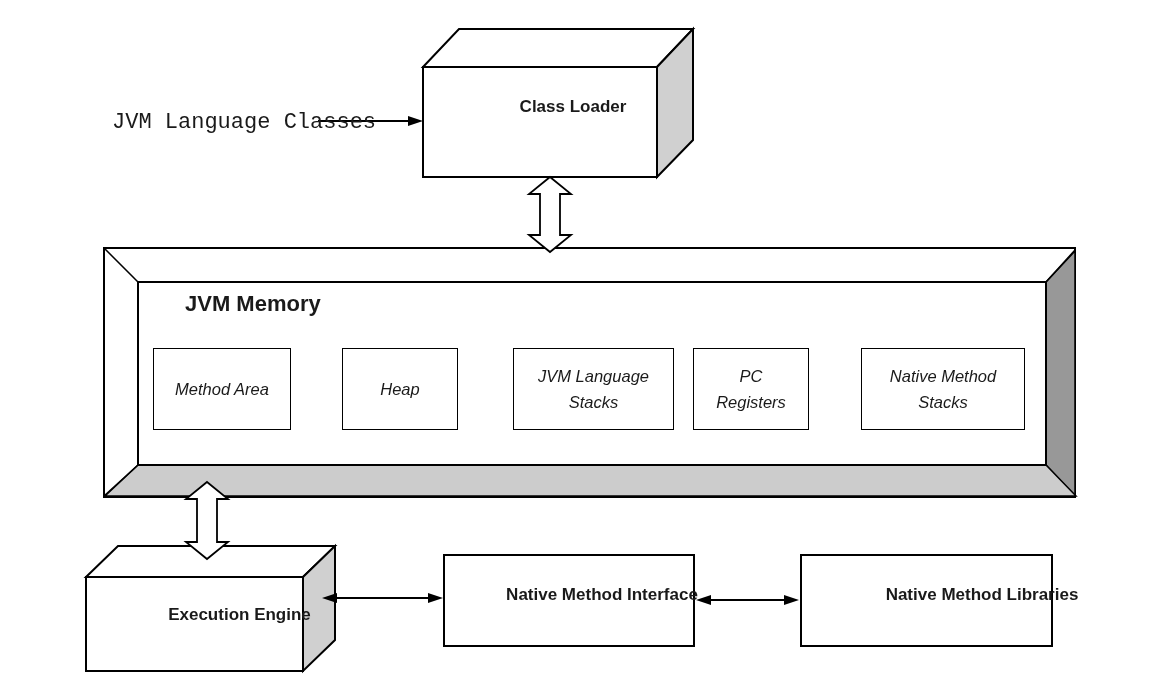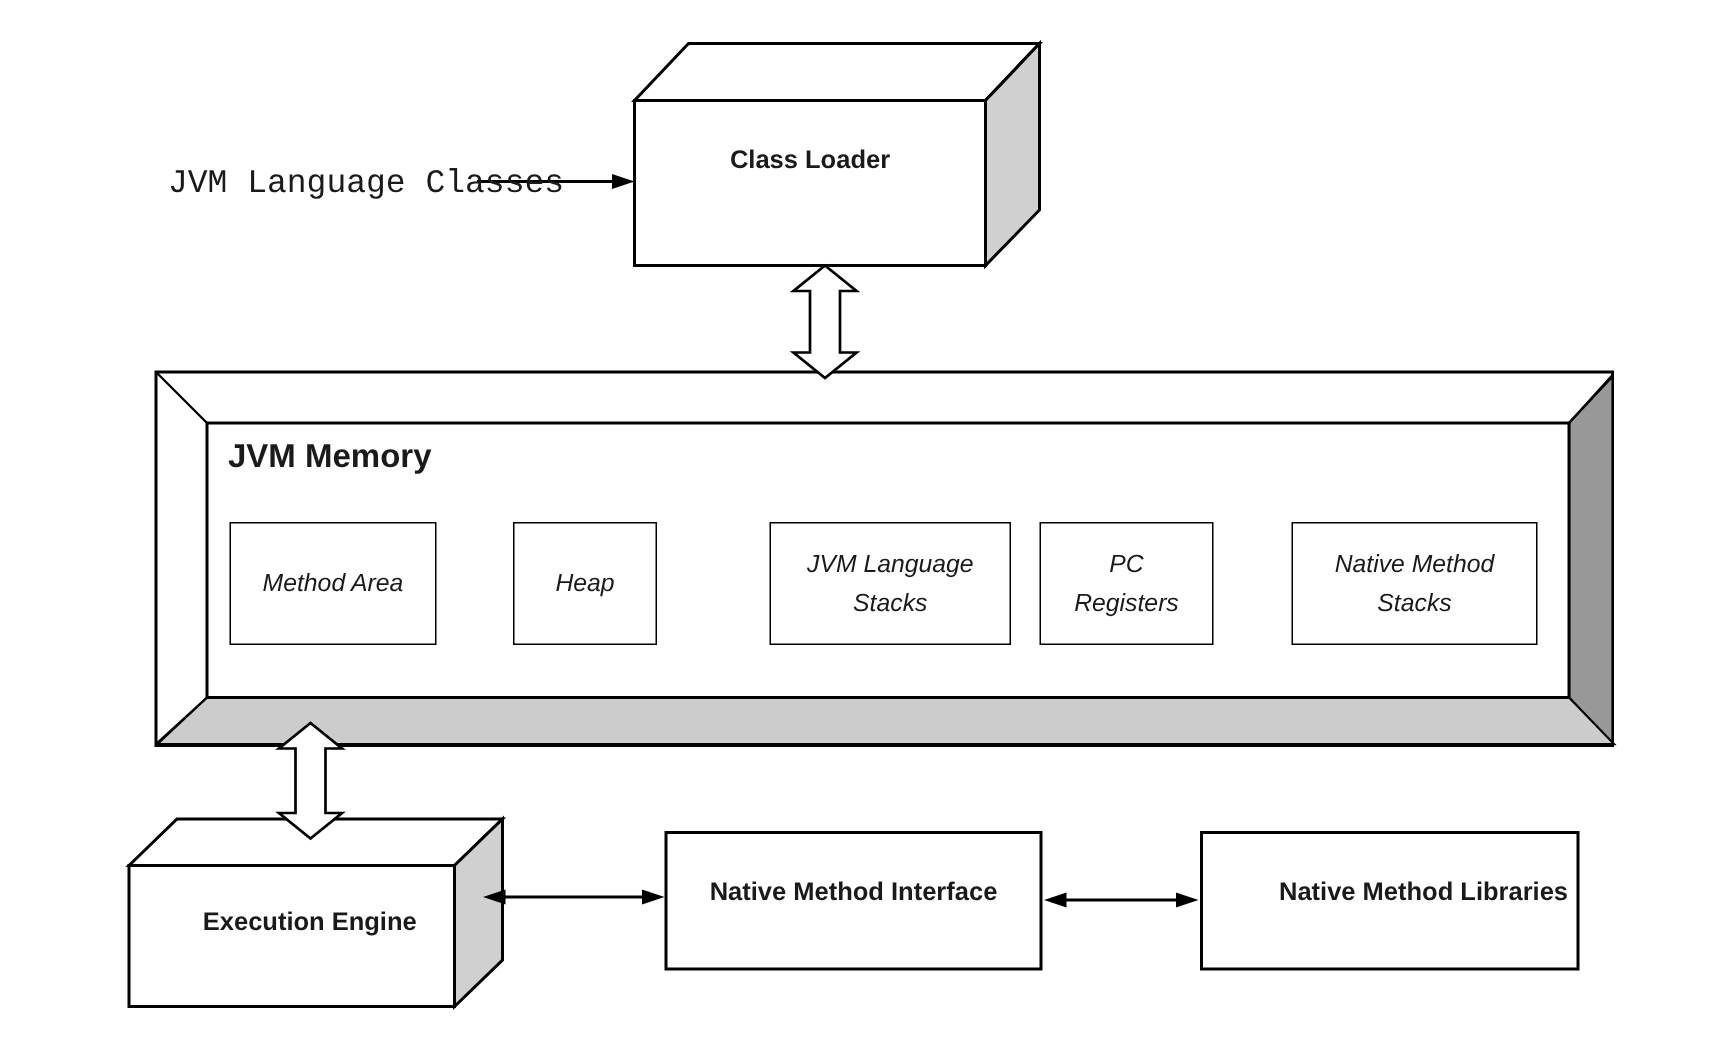--- a/index.html
+++ b/index.html
@@ -7,21 +7,21 @@
     position: relative;
     width: 1152px;
     height: 698px;
     background: #ffffff;
     font-family: "Liberation Sans", sans-serif;
     color: #1a1a1a;
     overflow: hidden;
   }
   .canvas svg { position: absolute; left: 0; top: 0; }
   .label { position: absolute; white-space: nowrap; }
-  .bold  { font-weight: bold; font-size: 17px; }
+  .bold  { font-weight: bold; font-size: 17px; margin-left: 33px; }
   .regular { font-weight: normal; font-size: 22px; font-family: Liberation Mono, monospace; }
   .centered { text-align: center; }
 
   .input-label        { left: 112px; top: 110px; }
   .class-loader-label { left: 423px; top: 97px;  width: 234px; }
   .jvm-memory-label   { left: 152px; top: 291px; font-size: 22px; }
   .exec-engine-label  { left: 86px;  top: 605px; width: 217px; padding-left: 12px; }
   .nmi-label          { left: 443px; top: 585px; width: 252px; }
   .nml-label          { left: 824px; top: 585px; width: 250px; }
 
@@ -35,21 +35,21 @@
     display: flex;
     align-items: center;
     justify-content: center;
     text-align: center;
     font-style: italic;
     font-size: 16.5px;
     line-height: 26px;
     padding: 0 10px;
   }
   .mb-1 { left: 153px; width: 138px; }
-  .mb-2 { left: 342px; width: 96px; justify-content: center; }
+  .mb-2 { left: 342px; width: 116px; justify-content: center; }
   .mb-3 { left: 513px; width: 161px; text-align: center; }
   .mb-4 { left: 693px; width: 116px; }
   .mb-5 { left: 861px; width: 164px; }
 
   .flat-box {
     position: absolute;
     top: 554px;
     height: 93px;
     box-sizing: border-box;
     border: 2px solid #000000;

